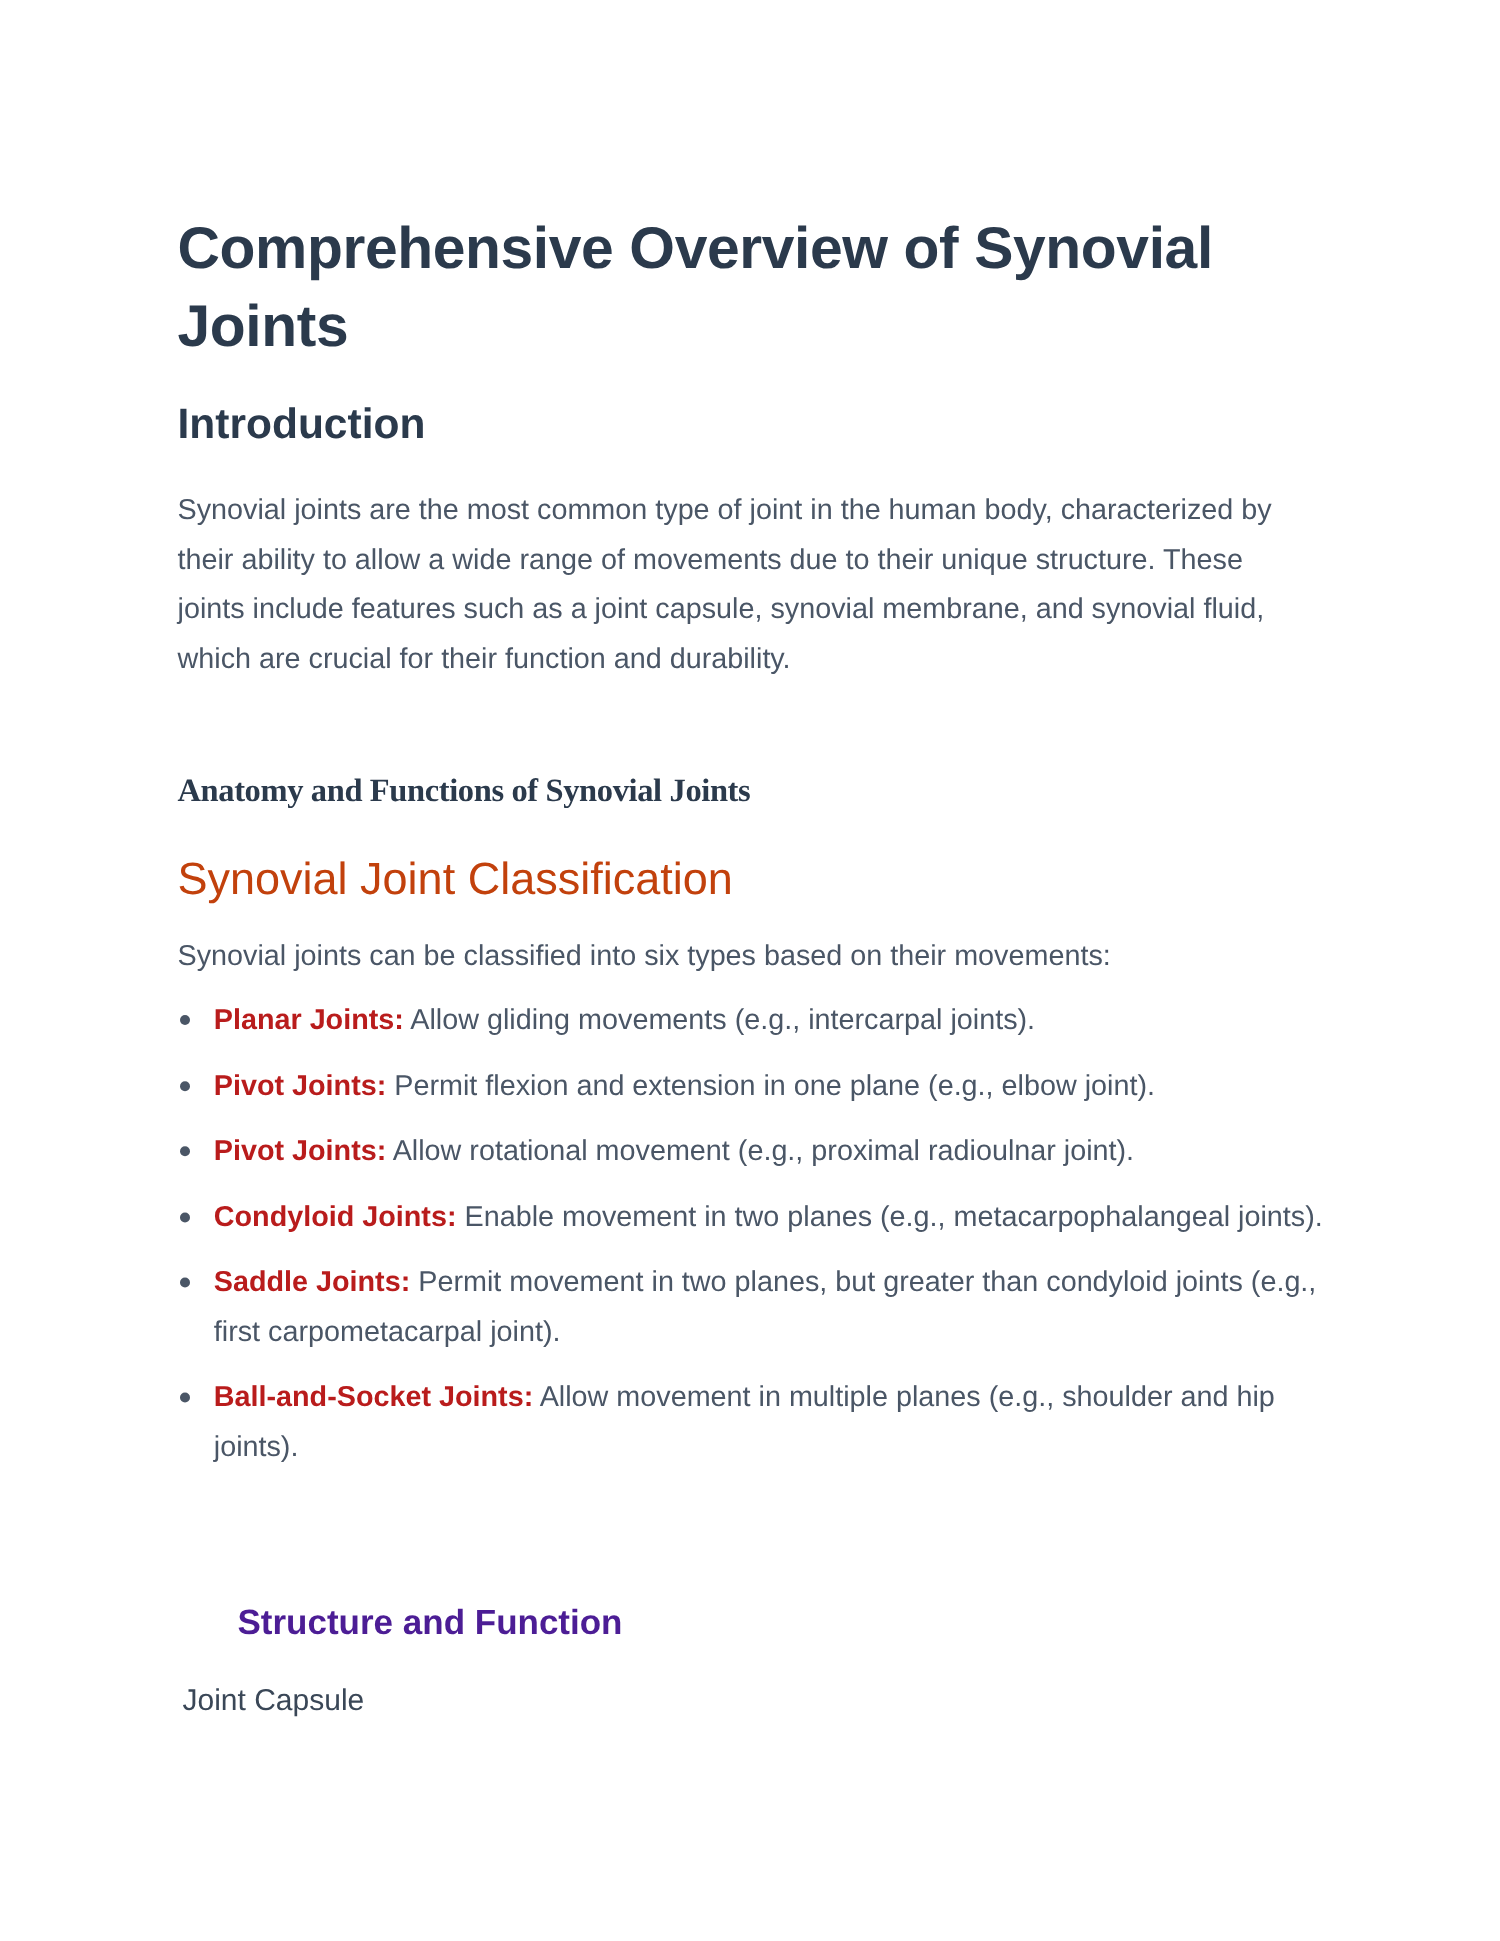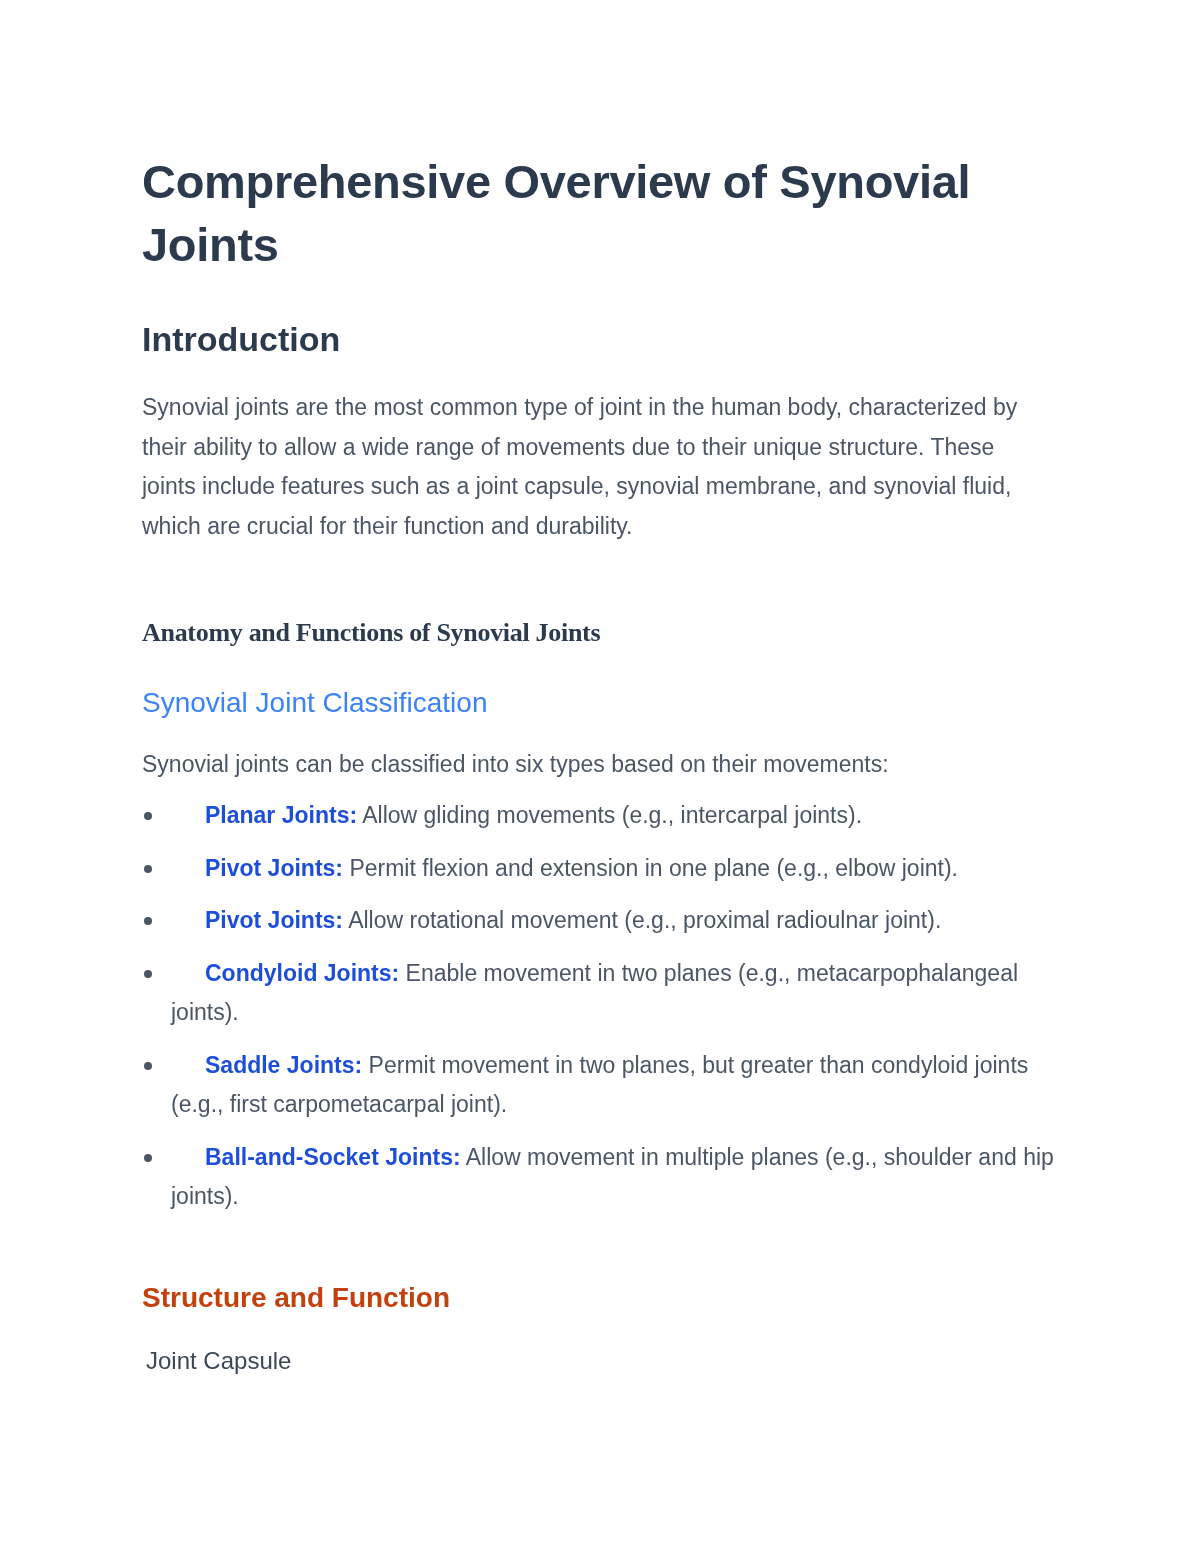--- a/index.html
+++ b/index.html
@@ -1,34 +1,34 @@
 <!DOCTYPE html>
 <html><head>
 <meta charset="utf-8">
 <style>
   html, body { margin: 0; padding: 0; background: #ffffff; }
   body { width: 1200px; height: 1553px; position: relative; overflow: hidden;
          font-family: "Liberation Sans", sans-serif; color: #2d3a4a; }
   .page { position: absolute; left: 142px; top: 0; width: 920px; }
-  h1 { position: absolute; top: 150px; left: 0; margin: 0; font-size: 47px; line-height: 63px;
+  h1 { position: absolute; top: 166px; left: 0; margin: 0; font-size: 47px; line-height: 63px;
        font-weight: bold; color: #2b3a4c; letter-spacing: -0.3px; width: 900px; }
   h2 { position: absolute; left: 0; margin: 0; font-weight: bold; color: #2b3a4c; }
   .h2-intro { top: 318px; font-size: 34px; line-height: 42px; }
   .h2-anat { top: 612px; font-size: 26px; line-height: 42px; letter-spacing: -0.3px; font-family: Liberation Serif, serif; }
-  h3 { position: absolute; left: 0; margin: 0; font-weight: normal; color: #3b82f6; font-size: 28px; line-height: 34px; }
+  h3 { position: absolute; left: 0; margin: 0; font-weight: normal; color: #c2410c; font-size: 36px; line-height: 34px; }
   .h3-class { top: 686px; }
-  .h3-struct { top: 1281px; font-weight: bold; color: #c2410c; font-size: 28px; }
+  .h3-struct { top: 1281px; font-weight: bold; color: #4c1d95; font-size: 28px; margin-left: 48px; }
   h4 { position: absolute; left: 0; top: 1342px; margin: 4px; font-size: 24px; line-height: 30px; color: #3a4757; font-weight: normal; }
   p { position: absolute; left: 0; margin: 0; font-size: 23px; line-height: 39.5px; color: #4a5666; width: 910px; }
   .p-intro { top: 388px; }
   .p-class { top: 745px; }
   ul { position: absolute; left: 0; top: 796px; margin: 0; padding: 0; list-style: none; width: 920px; }
   li { position: relative; padding-left: 29px; font-size: 23px; line-height: 39.5px; color: #4a5666; margin-bottom: 13px; }
   li .bullet { position: absolute; left: 2px; top: 16px; width: 8px; height: 8px; border-radius: 50%; background: #4a5666; }
-  li b { color: #1d4ed8; margin-left: 34px; }
+  li b { color: #b91c1c; }
 </style>
 </head>
 <body>
 
 <div class="page">
   <h1>Comprehensive Overview of Synovial Joints</h1>
 
   <h2 class="h2-intro">Introduction</h2>
   <p class="p-intro">Synovial joints are the most common type of joint in the human body, characterized by their ability to allow a wide range of movements due to their unique structure. These joints include features such as a joint capsule, synovial membrane, and synovial fluid, which are crucial for their function and durability.</p>
 

